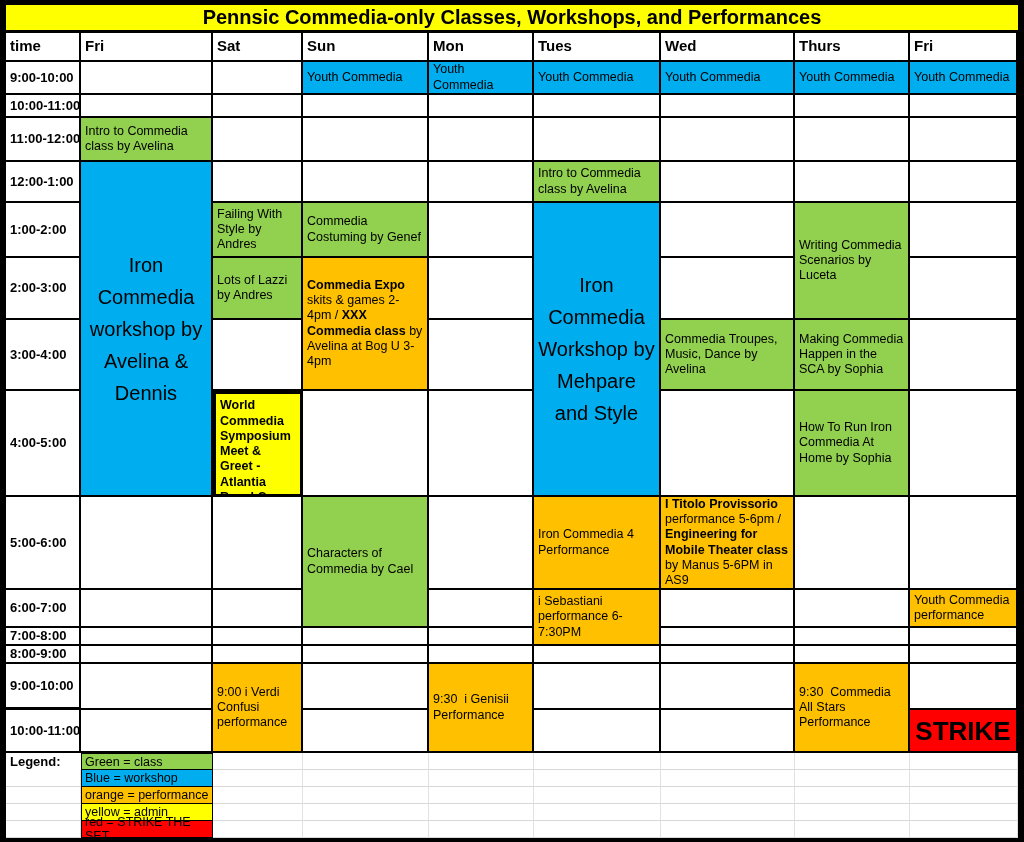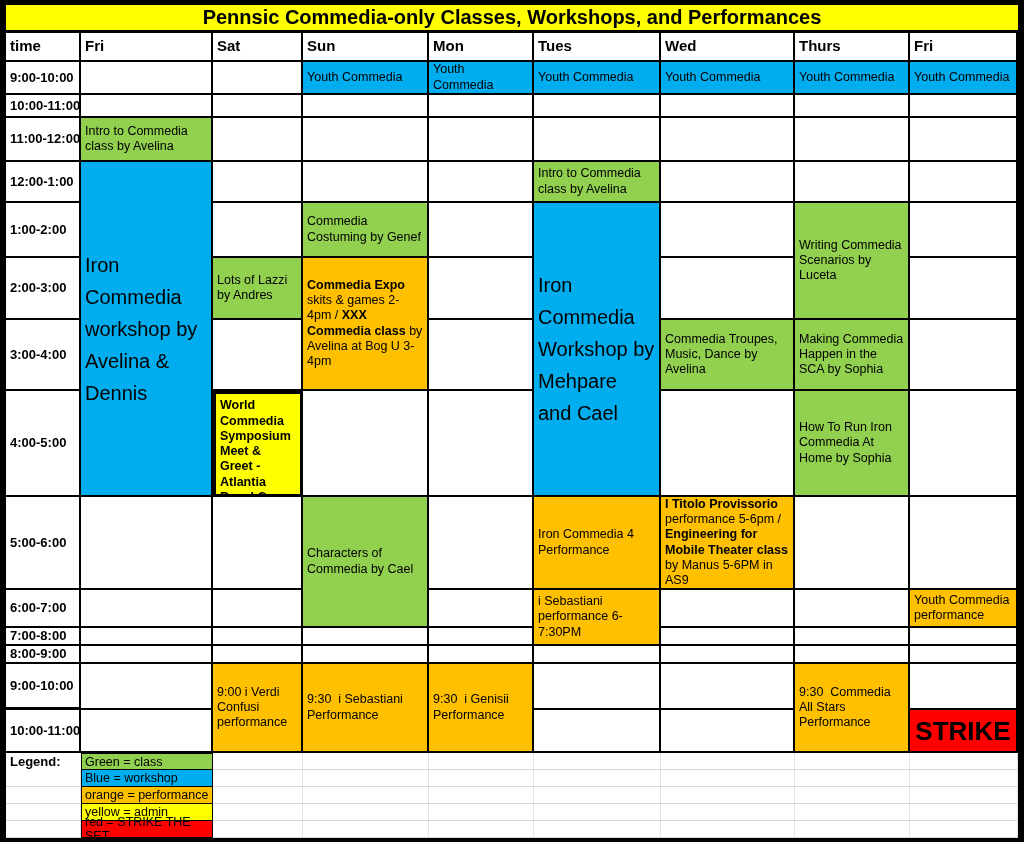--- a/index.html
+++ b/index.html
@@ -33,21 +33,21 @@
   .filler{z-index:0;}
   .hcell,.tcell,.ev,.lab{position:relative;z-index:1;}
   .hcell{font-weight:bold;font-size:15px;}
   .tcell{font-weight:bold;font-size:13px;white-space:nowrap;}
   .txt{width:100%;white-space:pre-wrap;}
   .bg-class{background:var(--c-class,#92D050);}
   .bg-workshop{background:var(--c-workshop,#00AEEF);}
   .bg-performance{background:var(--c-performance,#FFC000);}
   .bg-admin{background:var(--c-admin,#FFFF00);}
   .bg-strike{background:var(--c-strike,#FF0000);}
-  .big{font-size:20px;line-height:1.6;}
+  .big{font-size:20px;line-height:1.6;text-align:center;}
   .bold{font-weight:bold;}
   .strike-txt{font-size:26px;font-weight:bold;text-align:center;line-height:1;}
   
   .legend-grid{
     display:grid;width:1012px;
     grid-template-columns:75px 132px 90px 126px 105px 127px 134px 115px 108px;
     grid-template-rows:repeat(5,17px);
     background:#fff;
   }
   .lcell{
@@ -119,52 +119,52 @@
         <span class="txt">Youth Commedia</span>
       </div>
 
     <div class="cell ev bg-class" style="grid-row:4;grid-column:2">
         <span class="txt">Intro to Commedia class by Avelina</span>
       </div>
     <div class="cell ev bg-workshop big" style="grid-row:5 / span 5;grid-column:2">
         <span class="txt">Iron Commedia workshop by Avelina &amp; Dennis</span>
       </div>
 
+    <div class="cell ev bg-class" style="grid-row:6;grid-column:3">
+        <span class="txt">Failing With Style by Andres</span>
+      </div>
     <div class="cell ev bg-class" style="grid-row:7;grid-column:3">
         <span class="txt">Lots of Lazzi by Andres</span>
       </div>
     <div class="cell ev bg-admin bold" style="grid-row:9;grid-column:3;border-width:3px;border-style:solid;border-color:#000">
         <span class="txt">Known World Commedia Symposium Meet &amp; Greet - Atlantia Royal Camp</span>
       </div>
     <div class="cell ev bg-performance" style="grid-row:14 / span 2;grid-column:3">
         <span class="txt">9:00 i Verdi Confusi performance</span>
       </div>
 
     <div class="cell ev bg-class" style="grid-row:6;grid-column:4">
         <span class="txt">Commedia Costuming by Genef</span>
       </div>
     <div class="cell ev bg-performance" style="grid-row:7 / span 2;grid-column:4">
       <div class="txt"><b>Commedia Expo</b><span> skits &amp; games 2-4pm / </span><b>XXX Commedia class</b><span> by Avelina at Bog U 3-4pm</span></div>
     </div>
     <div class="cell ev bg-class" style="grid-row:10 / span 2;grid-column:4">
         <span class="txt">Characters of Commedia by Cael</span>
       </div>
-    <div class="cell ev bg-performance" style="grid-row:14 / span 2;grid-column:4">
-        <span class="txt">9:30  i Sebastiani Performance</span>
-      </div>
 
     <div class="cell ev bg-performance" style="grid-row:14 / span 2;grid-column:5">
         <span class="txt">9:30  i Genisii Performance</span>
       </div>
 
     <div class="cell ev bg-class" style="grid-row:5;grid-column:6">
         <span class="txt">Intro to Commedia class by Avelina</span>
       </div>
     <div class="cell ev bg-workshop big" style="grid-row:6 / span 4;grid-column:6">
-        <span class="txt">Iron Commedia Workshop by Mehpare and Cael</span>
+        <span class="txt">Iron Commedia Workshop by Mehpare and Style</span>
       </div>
     <div class="cell ev bg-performance" style="grid-row:10;grid-column:6">
         <span class="txt">Iron Commedia 4 Performance</span>
       </div>
     <div class="cell ev bg-performance" style="grid-row:11 / span 2;grid-column:6">
         <span class="txt">i Sebastiani performance 6-7:30PM</span>
       </div>
 
     <div class="cell ev bg-class" style="grid-row:8;grid-column:7">
         <span class="txt">Commedia Troupes, Music, Dance by Avelina</span>

